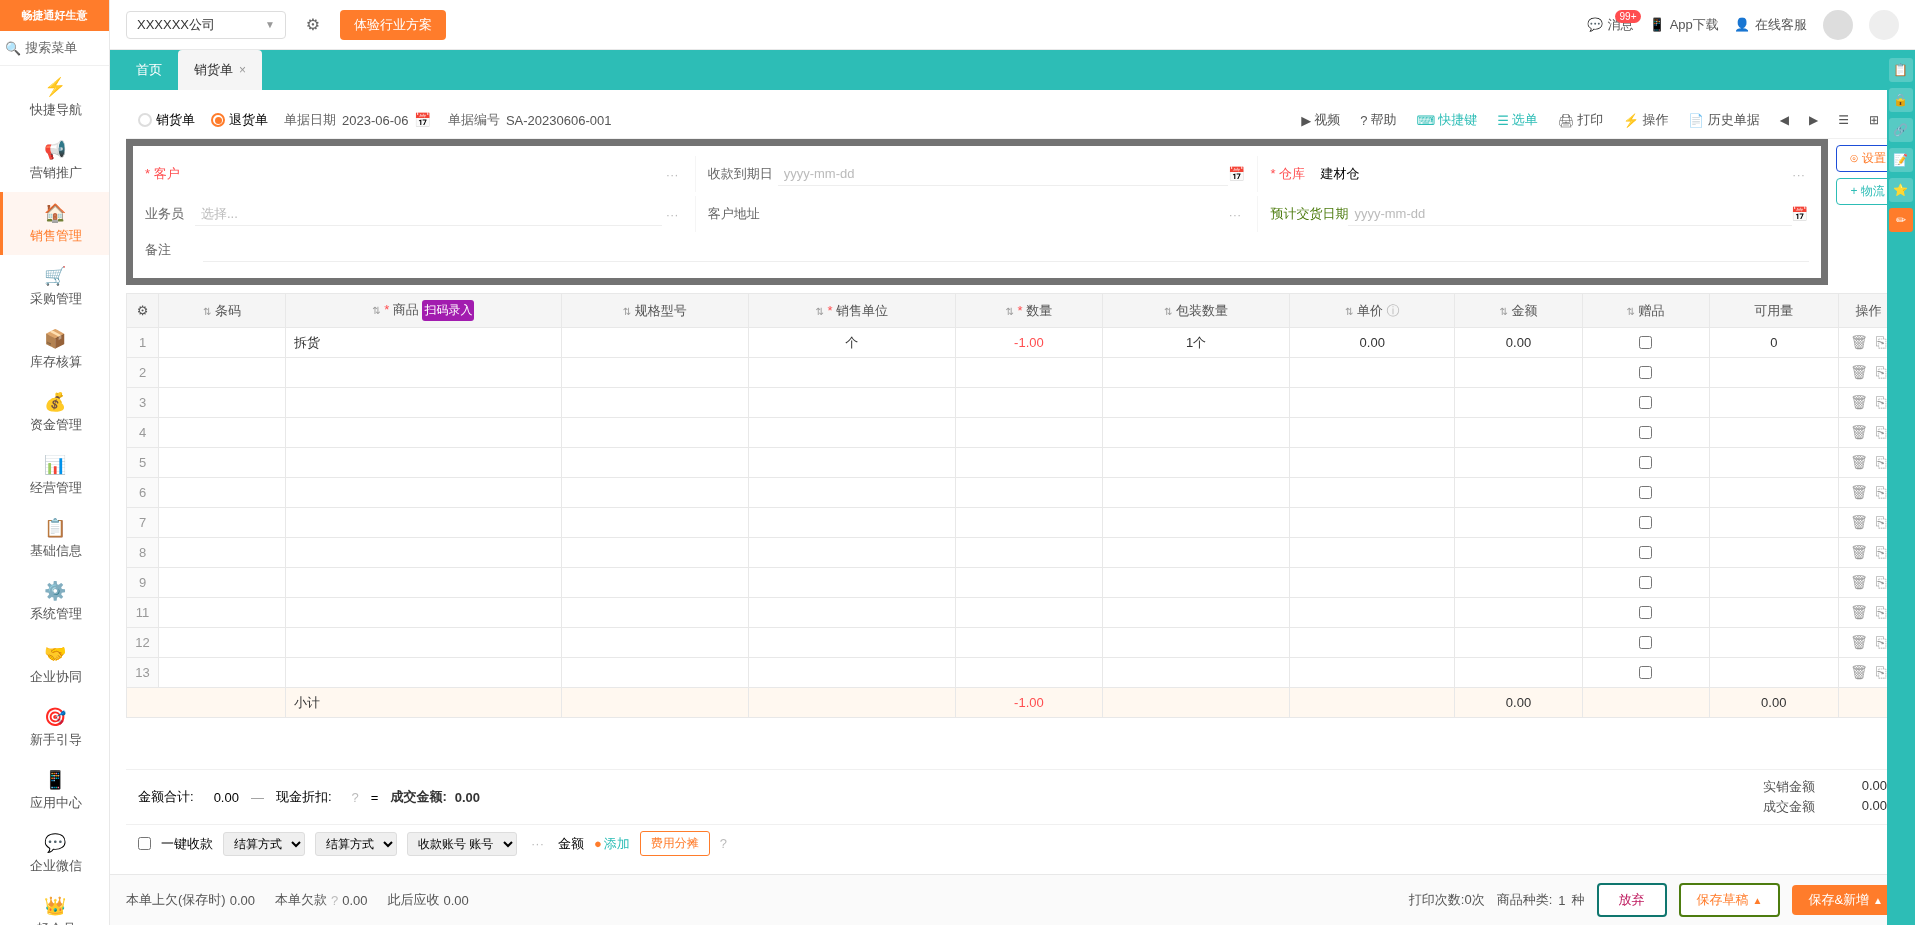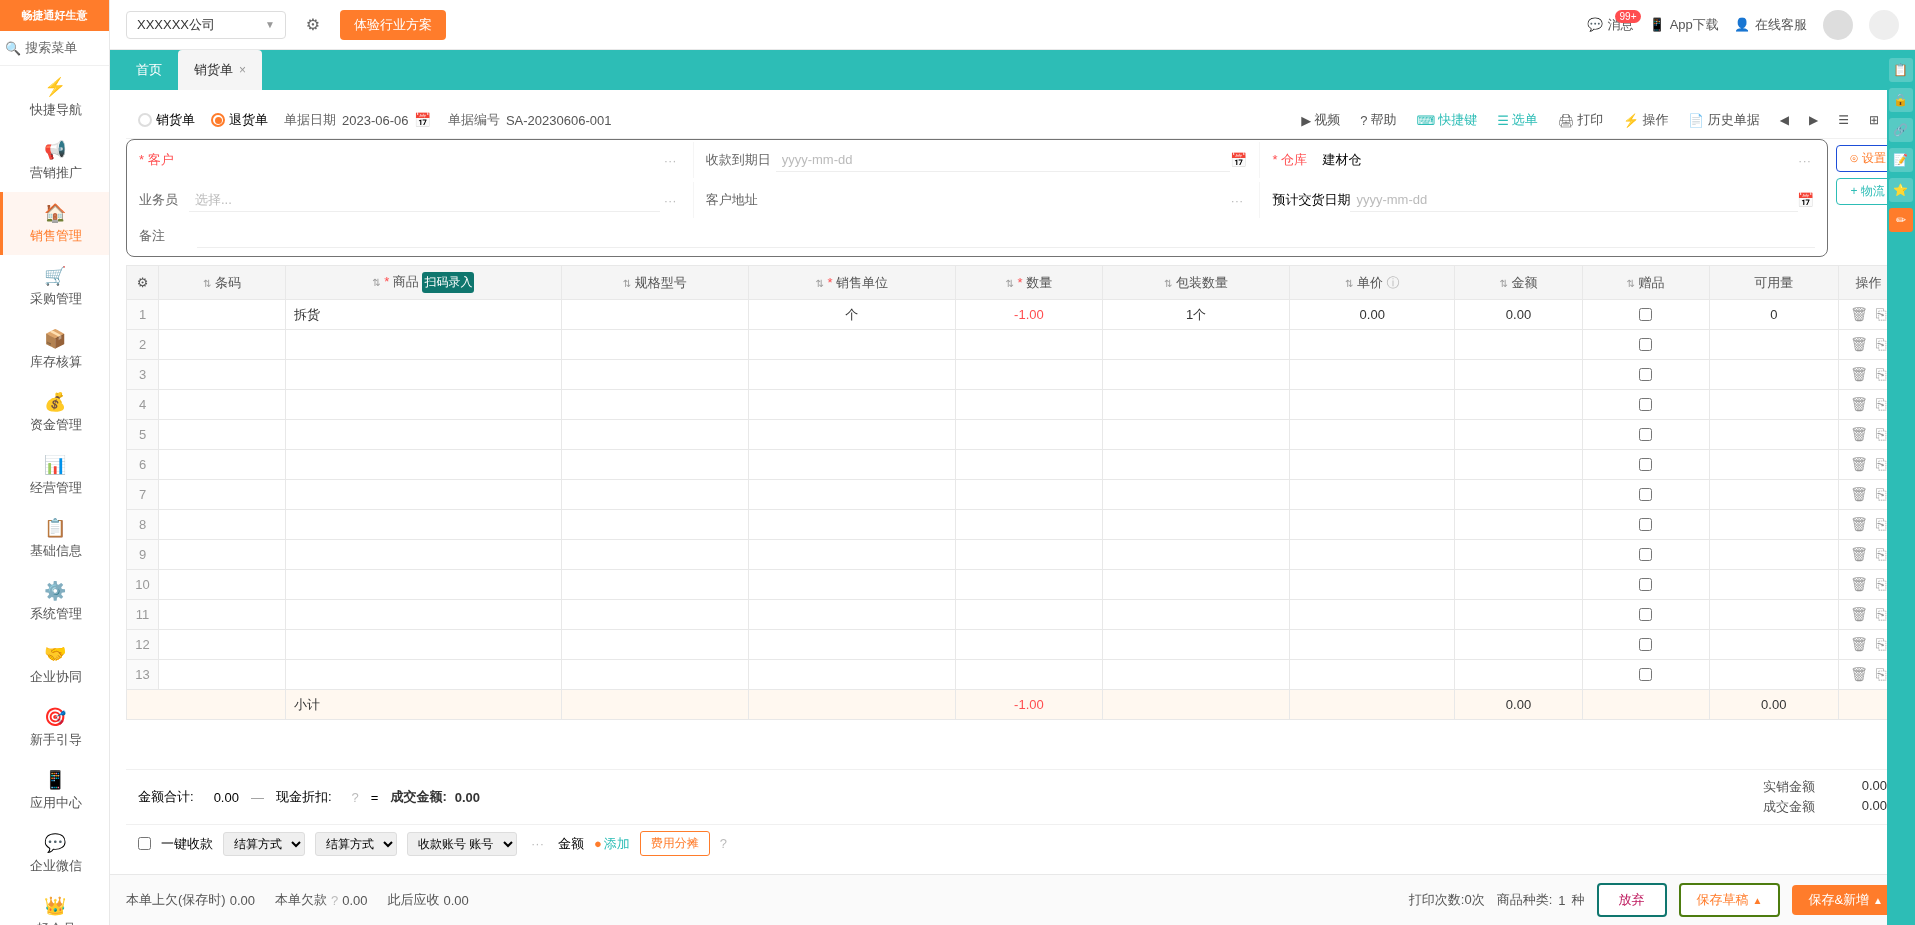--- a/index.html
+++ b/index.html
@@ -56,21 +56,21 @@
     .action-btn-orange { background: none; border: 1px solid #1d4ed8; color: #ff7c2b; padding: 4px 12px; border-radius: 4px; cursor: pointer; font-size: 12px; }
     .action-btn-green { background: none; border: 1px solid #2dbdb6; color: #2dbdb6; padding: 4px 12px; border-radius: 4px; cursor: pointer; font-size: 12px; }
 
     
     .data-table { width: 100%; border-collapse: collapse; font-size: 12px; flex: 1; }
     .data-table th { background: #f5f5f5; border: 1px solid #e8e8e8; padding: 6px 8px; text-align: center; color: #555; font-weight: normal; white-space: nowrap; }
     .data-table td { border: 1px solid #e8e8e8; padding: 4px 8px; text-align: center; color: #333; height: 30px; }
     .data-table td.red { color: #ff4d4f; }
     .data-table .row-num { color: #999; background: #fafafa; }
     .data-table .subtotal { background: #fff8f0; font-weight: normal; }
-    .scan-btn { background: #0f766e; color: white; border: none; padding: 2px 2px; border-radius: 3px; cursor: pointer; font-size: 12px; }
+    .scan-btn { background: #a21caf; color: white; border: none; padding: 2px 2px; border-radius: 3px; cursor: pointer; font-size: 12px; }
     .th-sort { color: #999; cursor: pointer; font-size: 10px; }
     .col-settings { width: 32px; }
     .col-actions { width: 60px; }
     .action-icon { color: #999; cursor: pointer; font-size: 14px; padding: 0 2px; }
     .checkbox-cell { display: flex; align-items: center; justify-content: center; }
     input[type=checkbox] { cursor: pointer; }
 
     
     .summary-bar { display: flex; align-items: center; gap: 12px; padding: 8px 12px; background: white; border-top: 1px solid #f0f0f0; font-size: 13px; }
     .summary-item { display: flex; align-items: center; gap: 20px; }
@@ -283,21 +283,21 @@
             <span>历史单据</span>
           </button>
           <button class="toolbar-btn">◀</button>
           <button class="toolbar-btn">▶</button>
           <button class="toolbar-btn">☰</button>
           <button class="toolbar-btn">⊞</button>
         </div>
       </div>
 
       <div style="display:flex; gap:8px; margin-bottom:8px; align-items:stretch;">
-        <div style="flex:1; border:1px solid #737373; border-radius:8px; padding:2px 0;">
+        <div style="flex:1; border:7px solid #737373; border-radius:0; padding:10px 0;">
           <div style="display:grid; grid-template-columns:1fr 1fr 1fr;">
             <div class="field-cell">
               <label style="color:#ff4d4f; font-size:13px; min-width:50px;">* 客户</label>
               <span style="flex:1;"></span>
               <span class="field-dots">···</span>
             </div>
             <div class="field-cell">
               <label style="color:#666; min-width:70px;">收款到期日</label>
               <input type="text" class="field-input" style="border-top: none; border-right: none; border-left: none; border-image: initial; border-bottom: 1px solid rgb(238, 238, 238); flex: 1 1 0%;" placeholder="yyyy-mm-dd">
               <span class="cal-icon">📅</span>
@@ -313,21 +313,21 @@
               <label style="color:#666; min-width:50px;">业务员</label>
               <input type="text" class="field-input" style="border-top: none; border-right: none; border-left: none; border-image: initial; border-bottom: 1px solid rgb(238, 238, 238); flex: 1 1 0%;" placeholder="选择...">
               <span class="field-dots">···</span>
             </div>
             <div class="field-cell">
               <label style="color:#666; min-width:70px;">客户地址</label>
               <span style="flex:1;"></span>
               <span class="field-dots">···</span>
             </div>
             <div class="field-cell">
-              <label style="color:#000000; min-width:70px;">预计交货日期</label>
+              <label style="color:#4d7c0f; min-width:70px;">预计交货日期</label>
               <input type="text" class="field-input" style="border-top: none; border-right: none; border-left: none; border-image: initial; border-bottom: 1px solid rgb(238, 238, 238); flex: 1 1 0%;" placeholder="yyyy-mm-dd">
               <span class="cal-icon">📅</span>
             </div>
           </div>
           <div style="display:flex; align-items:center; padding:6px 12px; gap:8px;">
             <label style="color:#666; min-width:50px;">备注</label>
             <input type="text" class="field-input" style="border-top: none; border-right: none; border-left: none; border-image: initial; border-bottom: 1px solid rgb(238, 238, 238); flex: 1 1 0%;">
           </div>
         </div>
         <div style="display:flex; flex-direction:column; gap:6px; justify-content:flex-start; padding-top:6px;">
@@ -541,41 +541,20 @@
                   </div>
                 </td>
       <td></td>
       <td>
         <span class="action-icon">🗑</span>
         <span class="action-icon">⎘</span>
       </td>
     </tr>
               <tr>
       <td class="row-num">9</td>
-      <td></td>
-      <td style="text-align:left;"></td>
-      <td></td>
-      <td></td>
-      <td class=""></td>
-      <td></td>
-      <td></td>
-      <td></td>
-      <td>
-                  <div class="checkbox-cell">
-                    <input type="checkbox" style="">
-                  </div>
-                </td>
-      <td></td>
-      <td>
-        <span class="action-icon">🗑</span>
-        <span class="action-icon">⎘</span>
-      </td>
-    </tr>
-              <tr>
-      <td class="row-num">10</td>
       <td></td>
       <td style="text-align:left;"></td>
       <td></td>
       <td></td>
       <td class=""></td>
       <td></td>
       <td></td>
       <td></td>
       <td>
                   <div class="checkbox-cell">

